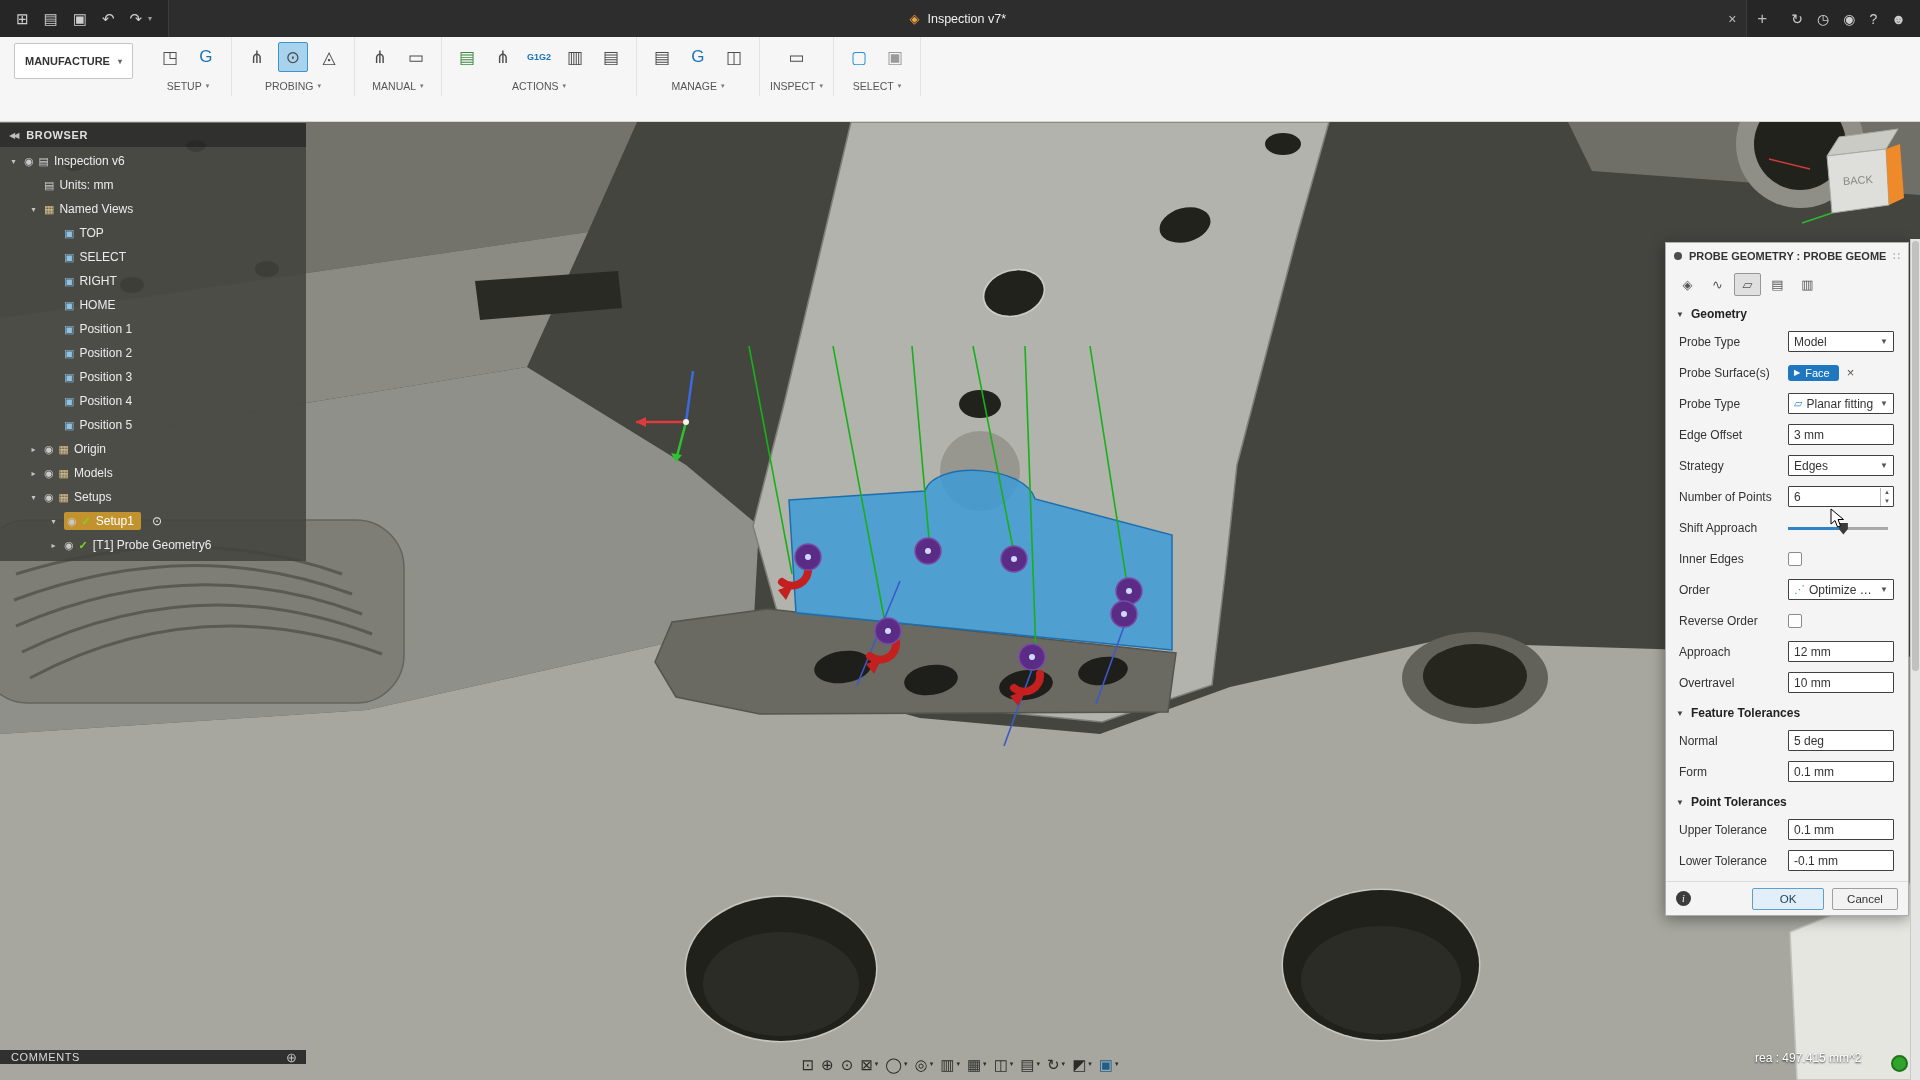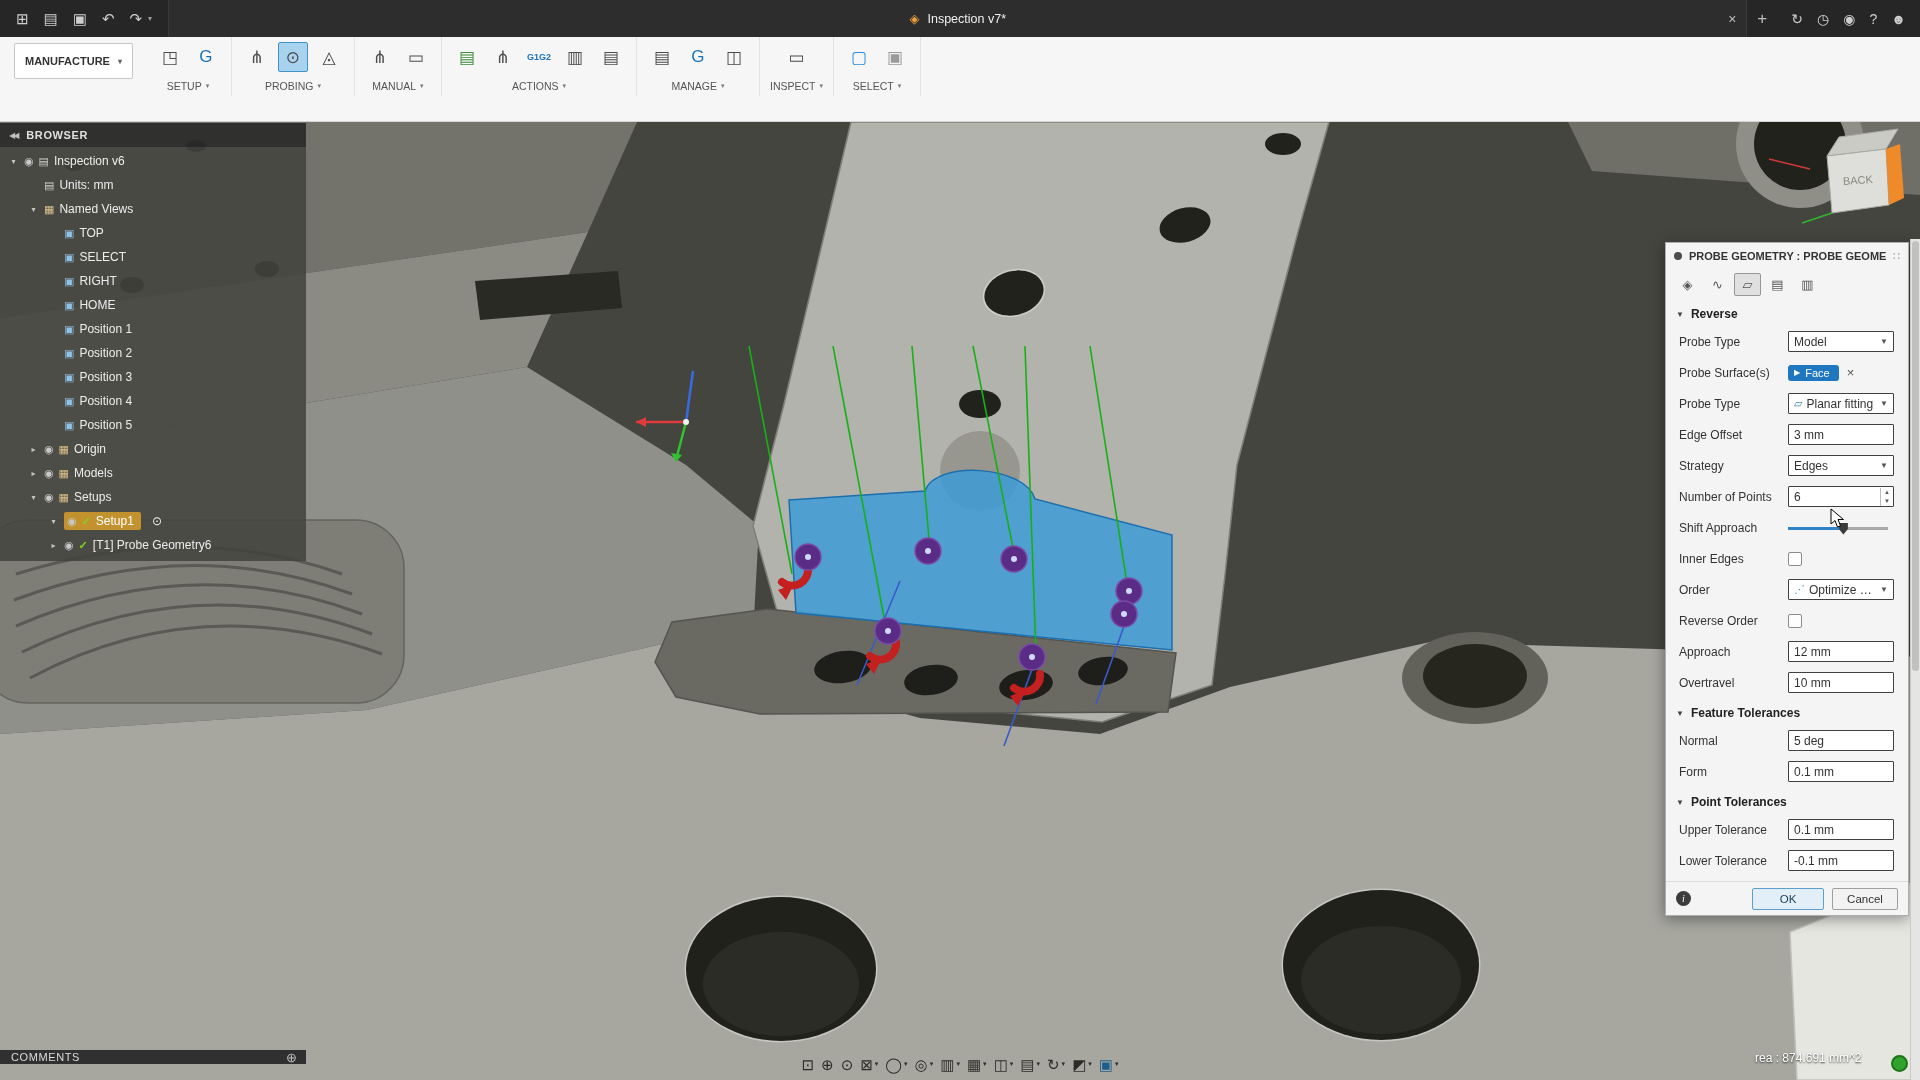--- a/index.html
+++ b/index.html
@@ -498,21 +498,21 @@
       <span class="dtab">◈</span>
       <span class="dtab">∿</span>
       <span class="dtab active">▱</span>
       <span class="dtab">▤</span>
       <span class="dtab">▥</span>
     </div>
   <div id="dlg-sections">
       <div class="dsec">
      <div class="dsec-h">
           <span class="tri">▼</span>
-          <span>Reverse</span>
+          <span>Geometry</span>
         </div>
      <div class="drow">
           <div class="dlabel">Probe Type</div>
           <div class="dctl sel">
             <span class="cval">Model</span>
             <span class="dcaret">▼</span>
           </div>
         </div>
         <div class="drow">
           <div class="dlabel">Probe Surface(s)</div>
@@ -638,20 +638,20 @@
     <span class="spacer"></span>
     <div class="btn btn-ok">OK</div>
     <div class="btn btn-cancel">Cancel</div>
   </div>
 </div>
 
 <div class="vscroll">
   <div class="thumb"></div>
 </div>
 
-<div class="area-readout">rea : 874.691 mm^2</div>
+<div class="area-readout">rea : 497.415 mm^2</div>
 <div class="status-badge"></div>
 
 <div class="cursor">
   <svg width="16" height="22" viewBox="0 0 16 22">
       <path d="M1 1 L1 16 L5 12.5 L7.5 19 L10.5 17.8 L8 11.5 L13.5 11.5 Z" fill="#fff" stroke="#000" stroke-width="1"></path>
     </svg>
 </div>
 
 </body></html>

